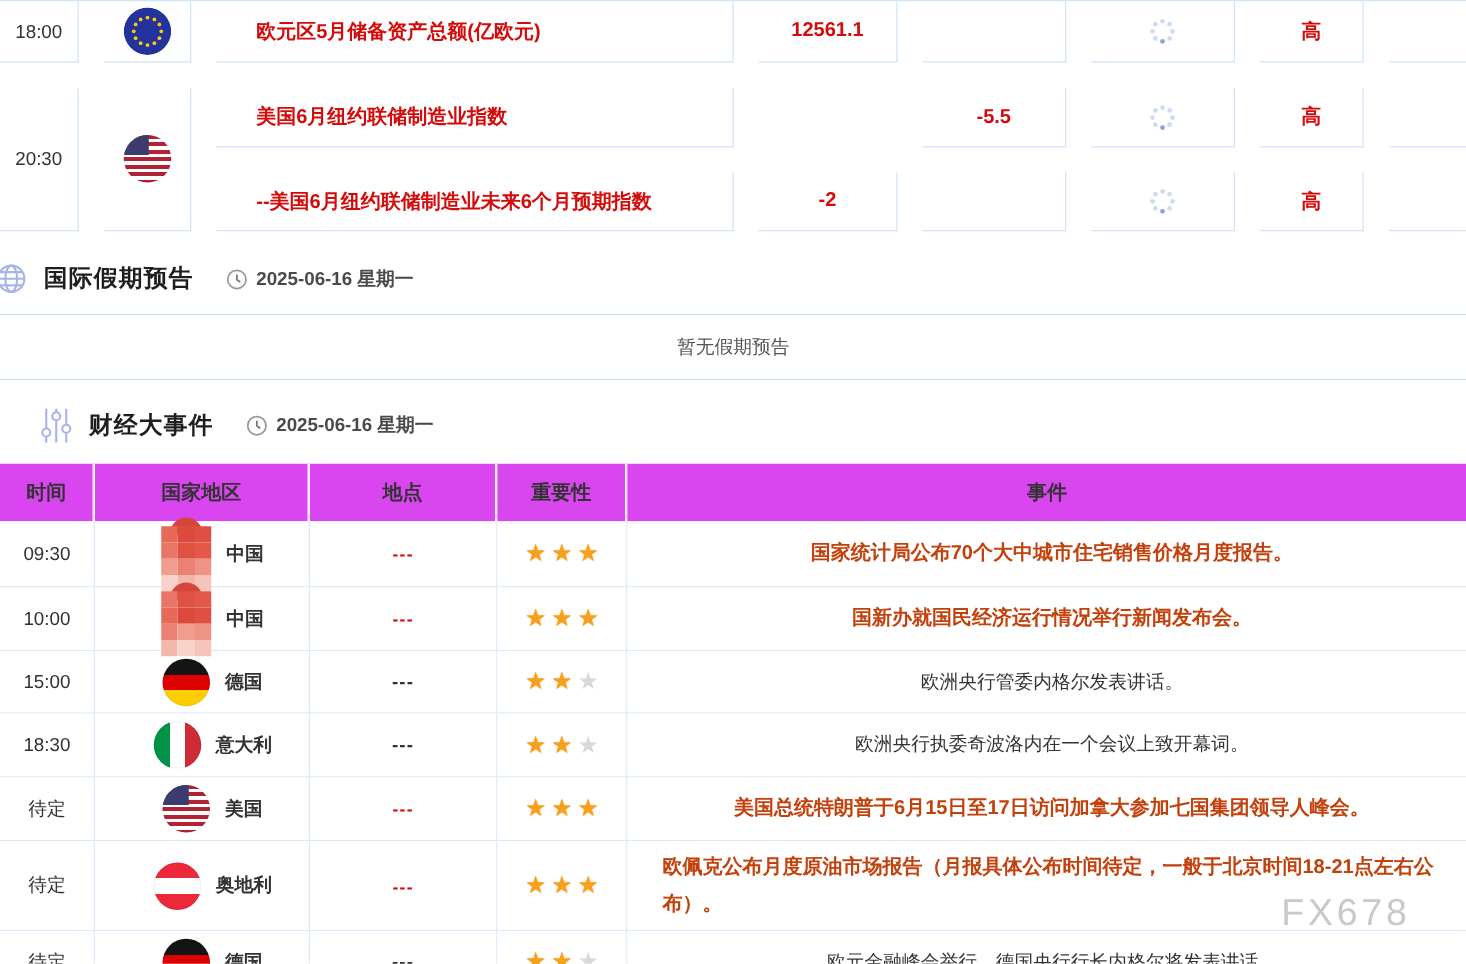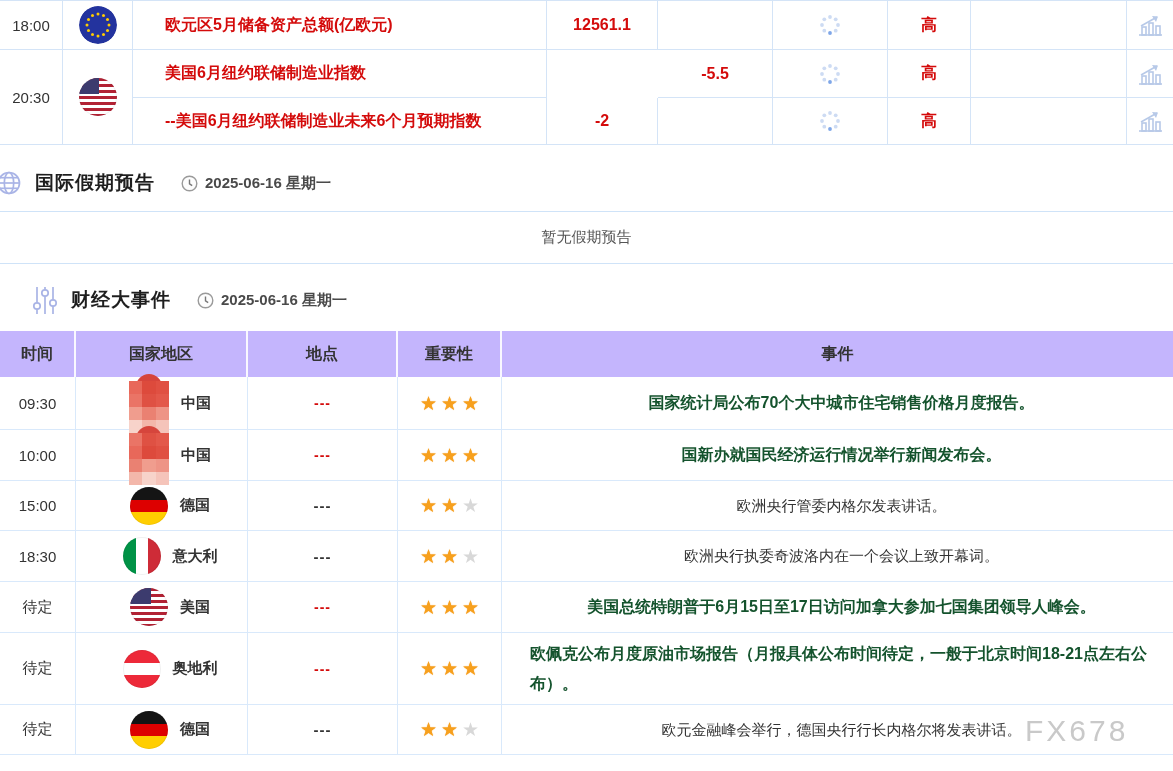--- a/index.html
+++ b/index.html
@@ -8,20 +8,21 @@
     width:1173px; height:771px; overflow:hidden; position:relative;
     font-family:"Liberation Sans","DejaVu Sans",sans-serif; color:#333;
   }
   
   .eco-table {
     display:grid;
     grid-template-columns:63px 70px 414px 111px 115px 115px 83px 156px 46px;
     grid-template-rows:49px 48px 47px;
     border-top:1px solid #d4e4f7;
     width:1173px;
+    gap:20px;
   }
   .eco-table .cell {
     border-right:1px solid #d4e4f7; border-bottom:1px solid #d4e4f7;
     display:flex; align-items:center; justify-content:center;
   }
   .eco-table .cell.gc9 { border-right:none; }
   .g1{grid-column:1}.g2{grid-column:2}.g3{grid-column:3}.g4{grid-column:4}
   .g5{grid-column:5}.g6{grid-column:6}.g7{grid-column:7}.g8{grid-column:8}.g9{grid-column:9}
   .r1{grid-row:1}.r2{grid-row:2}.r3{grid-row:3}.r23{grid-row:2 / span 2}
   .t-time { font-size:15px; color:#333; }
@@ -59,37 +60,37 @@
                display:flex; align-items:center; justify-content:center;
                font-size:15px; color:#555; }
   
   .ev-table {
     display:grid; width:1173px; margin-top:13px;
     grid-template-columns:76px 172px 150px 104px 671px;
     grid-template-rows:46px 53px 51px 50px 51px 51px 72px 50px;
   }
   .ev-row { display:contents; }
   .ev-table .hcell {
-    background:#c4b5fd; border-right:2px solid rgba(255,255,255,.9);
+    background:#d946ef; border-right:2px solid rgba(255,255,255,.9);
     display:flex; align-items:center; justify-content:center;
     font-size:16px; font-weight:700; color:#333;
   }
   .ev-table .hcell:last-child { border-right:none; }
   .ev-table .bcell {
     border-right:1px solid #d9e9fb; border-bottom:1px solid #d9e9fb;
     display:flex; align-items:center; justify-content:center;
     font-size:15px; color:#333; background:#fff;
   }
   .ev-table .bcell.last { border-right:none; }
   .b-country { justify-content:flex-start; padding-left:17px; gap:12px;
                font-size:16px; font-weight:700; overflow:visible; }
   .b-loc { font-size:13px; color:#8a8a8a; letter-spacing:1px; font-weight:700; }
   .b-event { justify-content:flex-start; padding:4px 20px 4px 28px; color:#444;
              line-height:1.85; }
-  .ev-row.hl .b-event { color:#14532d; font-weight:700; font-size:16px; }
+  .ev-row.hl .b-event { color:#c2410c; font-weight:700; font-size:16px; }
   .ev-row.hl .b-loc { color:#d40b0b; font-size:14px; }
   .stars { display:flex; gap:4px; font-size:19px; }
   .star { color:#f7a01d; text-shadow:0 0 1px #ef8c00; }
   .star-off { color:#d8d8d8; text-shadow:none; }
   
   .watermark { position:absolute; left:1025px; top:714px; font-size:30px;
                color:#c9c9c9; letter-spacing:3px; }
   .icon-svg { display:block; }
 </style>
 </head>

